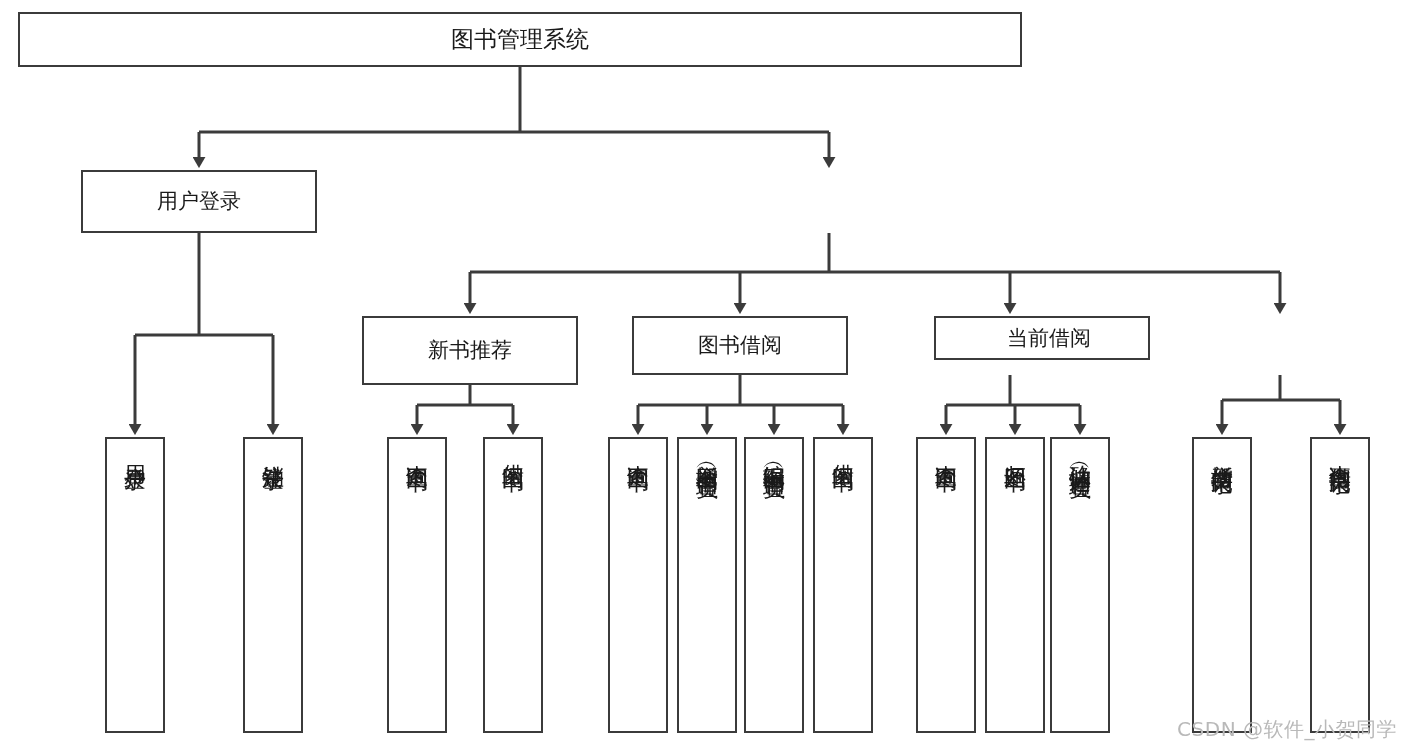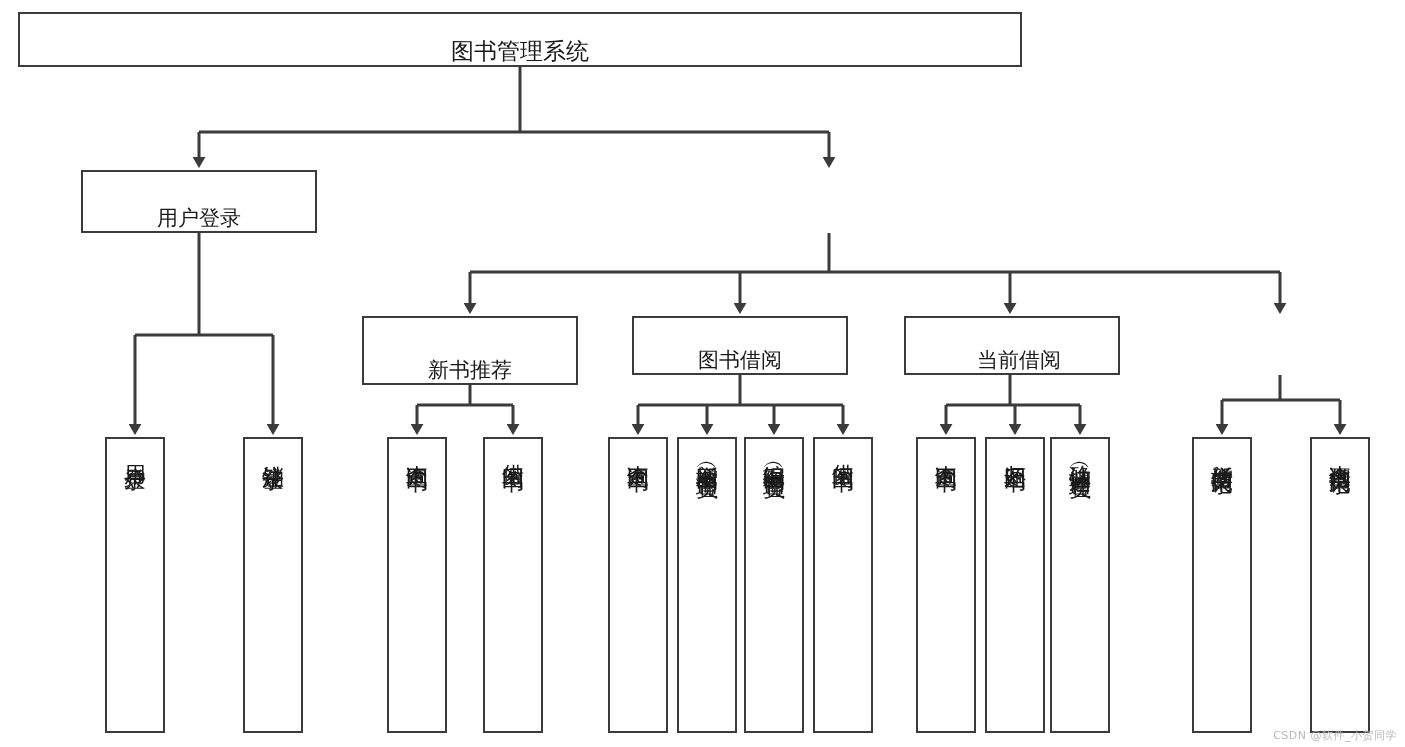--- a/index.html
+++ b/index.html
@@ -25,21 +25,21 @@
     width: 1405px;
     height: 747px;
     pointer-events: none;
   }
   .node {
     position: absolute;
     box-sizing: border-box;
     background: #ffffff;
     border: 2px solid #3b3b3b;
     display: flex;
-    align-items: flex-end;
+    align-items: center;
     justify-content: center;
     color: #1a1a1a;
   }
   .node-label {
     display: block;
     text-align: center;
     line-height: 1.18;
     white-space: nowrap;
     color: #1a1a1a;
   }
@@ -61,21 +61,21 @@
     text-orientation: upright;
     font-size: 22px;
     letter-spacing: 2px;
     line-height: 1;
     white-space: nowrap;
   }
   #watermark {
     position: absolute;
     right: 8px;
     bottom: 4px;
-    font-size: 11px;
+    font-size: 20px;
     color: #b9b9b9;
     letter-spacing: 0.5px;
     white-space: nowrap;
     font-family: "DejaVu Sans", "Liberation Sans", sans-serif;
   }
 </style>
 </head>
 <body>
 
 <div id="diagram-root">
@@ -137,21 +137,21 @@
   <div class="node horiz" style="left:81px; top:170px; width:236px; height:63px;">
     <span class="node-label">用户登录</span>
   </div>
 
   <div class="node horiz" style="left:362px; top:316px; width:216px; height:69px;">
     <span class="node-label">新书推荐</span>
   </div>
   <div class="node horiz" style="left:632px; top:316px; width:216px; height:59px;">
     <span class="node-label">图书借阅</span>
   </div>
-  <div class="node horiz" style="left:904px; top:316px; width:216px; height:59px;padding-left:14px;">
+  <div class="node horiz" style="left:934px; top:316px; width:216px; height:44px;padding-left:14px;">
     <span class="node-label">当前借阅</span>
   </div>
 
   <div class="node vert" style="left:105px; top:437px; width:60px; height:296px;">
     <span class="node-label">用户登录</span>
   </div>
   <div class="node vert" style="left:243px; top:437px; width:60px; height:296px;">
     <span class="node-label">注销登录</span>
   </div>
 

